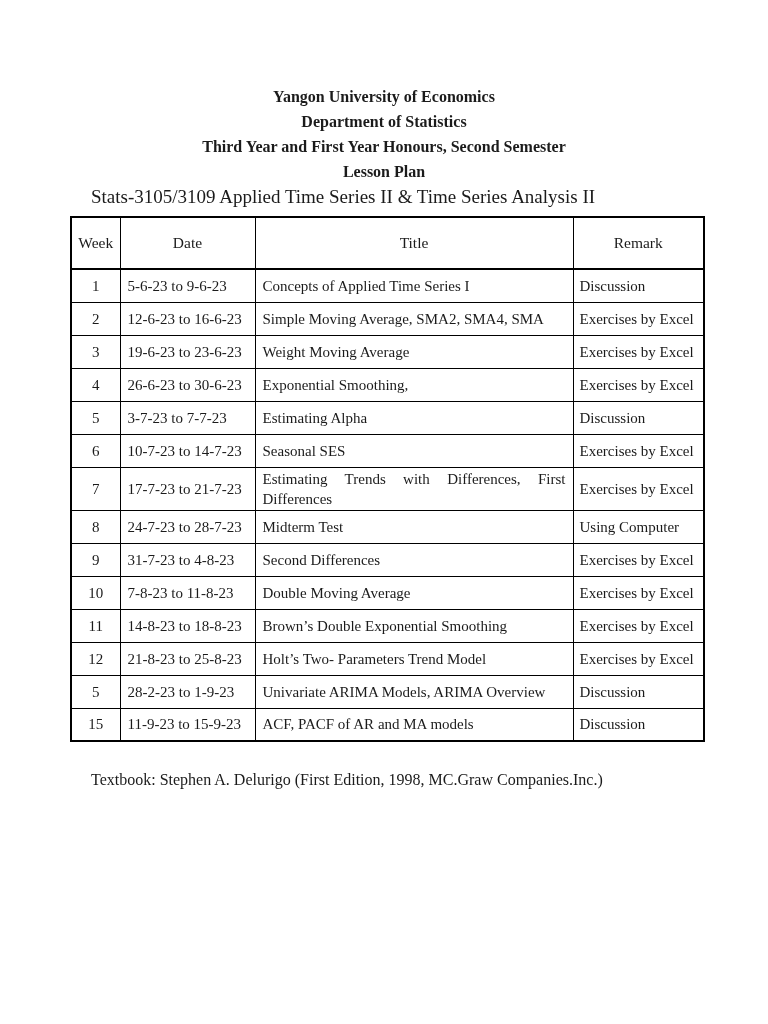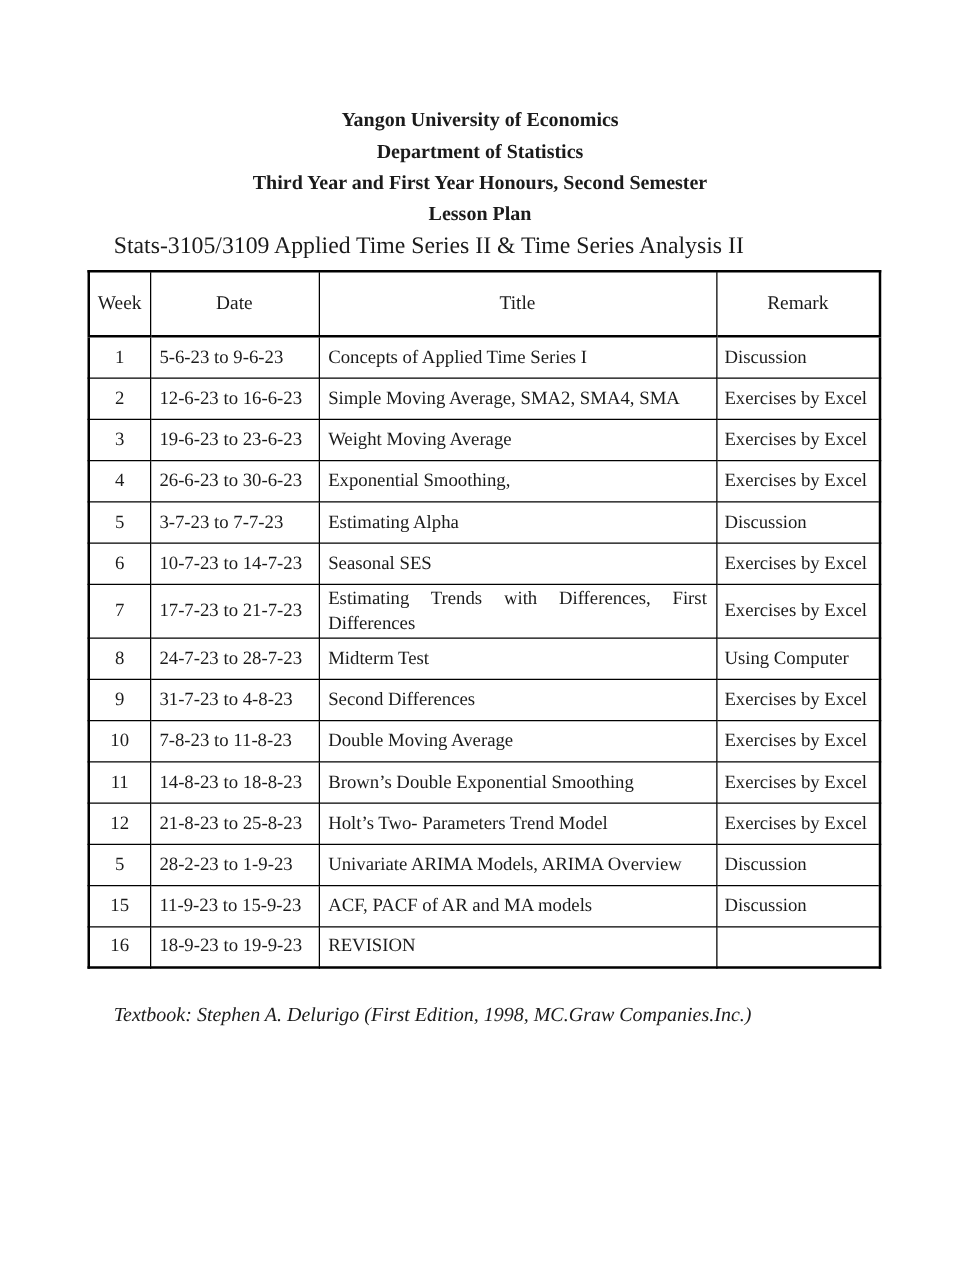--- a/index.html
+++ b/index.html
@@ -70,21 +70,20 @@
   td.col-remark {
     padding-left: 6px;
     padding-right: 2px;
     white-space: nowrap;
     overflow: hidden;
   }
   .footer-note {
     font-size: 16px;
     margin: 29px 0 0 91px;
     white-space: nowrap;
-    font-style: italic;
   }
 </style>
 </head>
 <body>
 
 <div class="page">
 
   <div class="heading-line">Yangon University of Economics</div>
   <div class="heading-line">Department of Statistics</div>
   <div class="heading-line">Third Year and First Year Honours, Second Semester</div>
@@ -184,24 +183,18 @@
           <td class="col-date">28-2-23 to 1-9-23</td>
           <td class="col-title">Univariate ARIMA Models, ARIMA Overview</td>
           <td class="col-remark">Discussion</td>
         </tr>
         <tr>
           <td class="col-week">15</td>
           <td class="col-date">11-9-23 to 15-9-23</td>
           <td class="col-title">ACF, PACF of AR and MA models</td>
           <td class="col-remark">Discussion</td>
         </tr>
-        <tr>
-          <td class="col-week">16</td>
-          <td class="col-date">18-9-23 to 19-9-23</td>
-          <td class="col-title">REVISION</td>
-          <td class="col-remark"></td>
-        </tr>
       </tbody>
   </table>
 
   <div class="footer-note">Textbook: Stephen A. Delurigo (First Edition, 1998, MC.Graw Companies.Inc.)</div>
 
 </div>
 
 </body></html>

